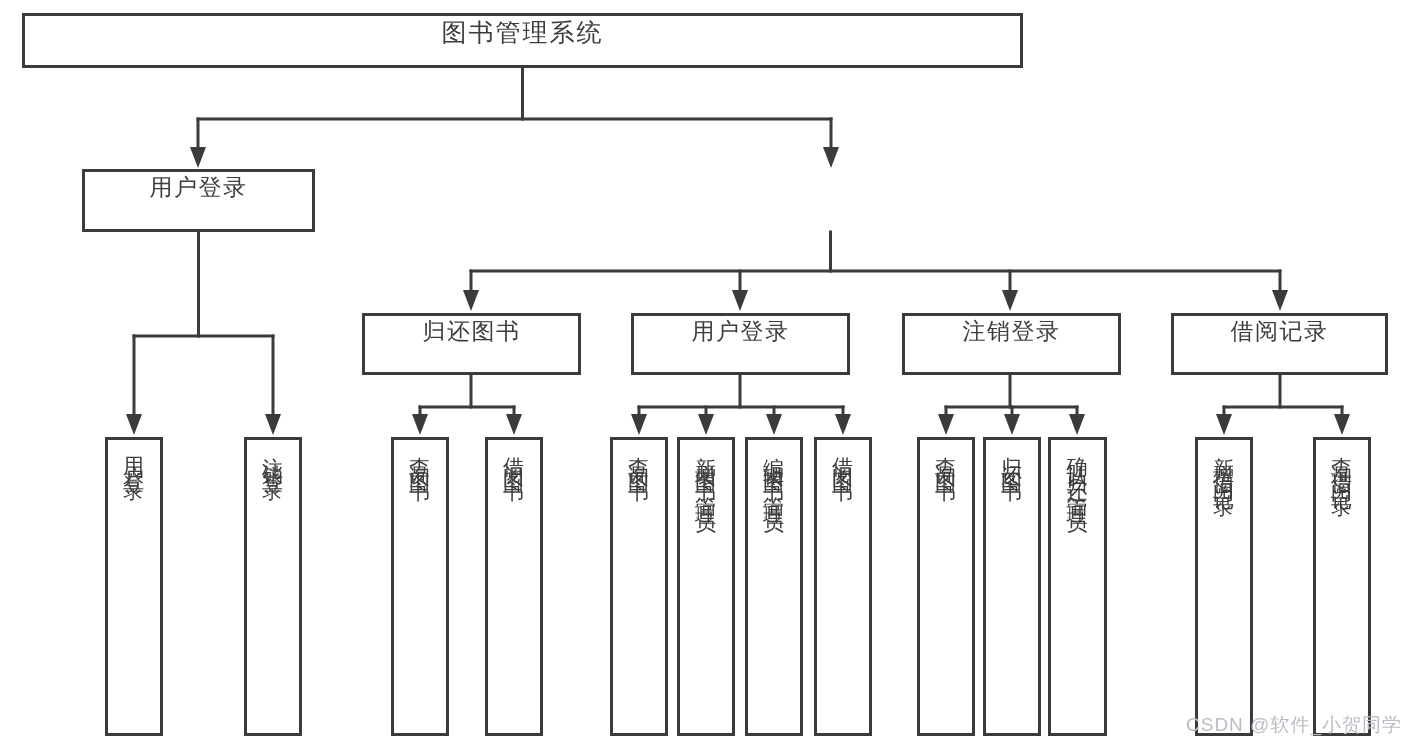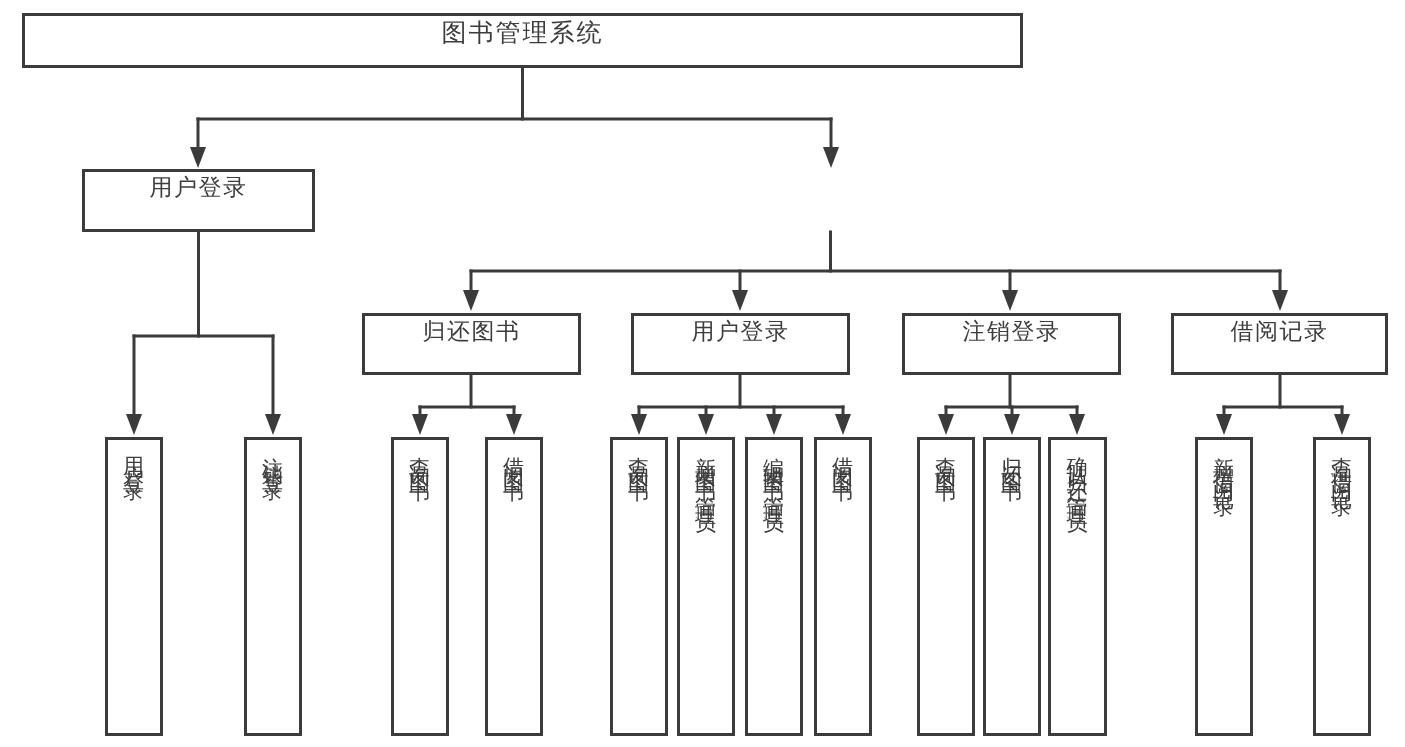--- a/index.html
+++ b/index.html
@@ -171,13 +171,14 @@
     <span>确认归还（管理员）</span>
   </div>
 
   <div class="node leaf" style="left:1195px;top:437px;width:58px;height:299px">
     <span>新增借阅记录</span>
   </div>
   <div class="node leaf" style="left:1313px;top:437px;width:58px;height:299px">
     <span>查询借阅记录</span>
   </div>
 
+  <div class="watermark">CSDN @软件_小贺同学</div>
 </div>
 
 </body></html>

